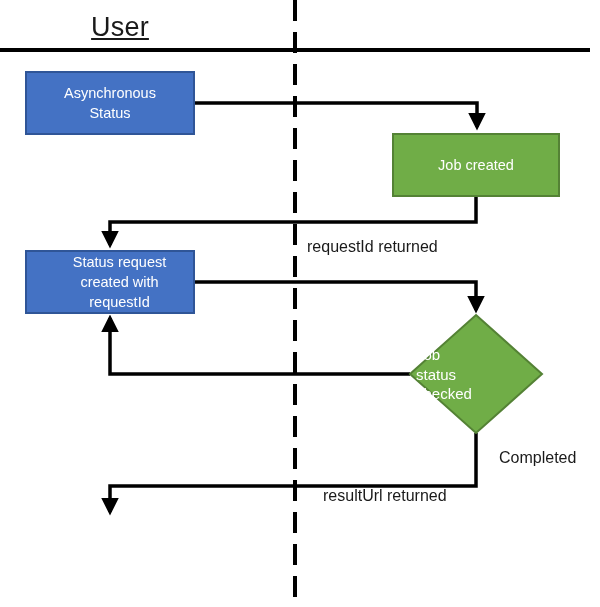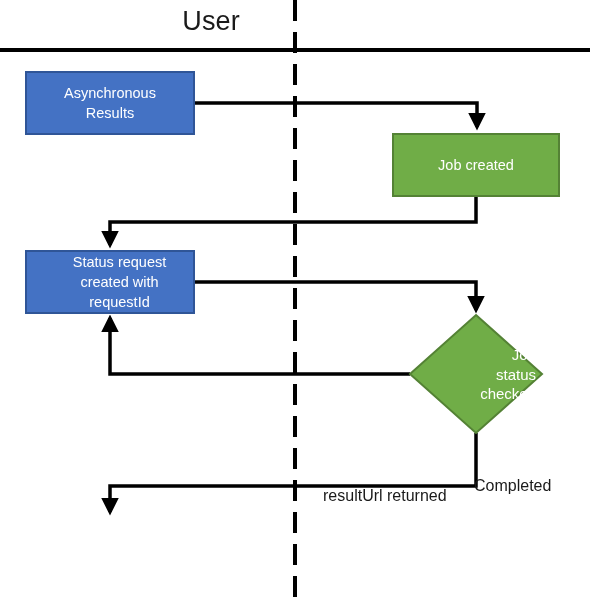--- a/index.html
+++ b/index.html
@@ -3,48 +3,48 @@
 <meta charset="utf-8">
 <style>
   html,body { margin:0; padding:0; background:#ffffff; }
   .canvas {
     position:relative; width:600px; height:607px; background:#ffffff;
     font-family:"Liberation Sans", sans-serif; overflow:hidden;
   }
   .wires { position:absolute; left:0; top:0; width:600px; height:607px; }
   .wires path, .wires line { fill:none; stroke:var(--connector,#000); }
   .lane-header {
-    position:absolute; top:6px; width:240px; text-align:right;
-    font-size:27px; color:var(--label-text,#1a1a1a); letter-spacing:0.2px;
+    position:absolute; top:12px; width:240px; text-align:center;
+    font-size:27px; color:var(--label-text,#1a1a1a); letter-spacing:0.2px;text-decoration:underline;
   }
   .lane-header.left  { left:0px; }
   .lane-header.right { left:335px; }
   .node {
     position:absolute; box-sizing:border-box;
     display:flex; align-items:center; justify-content:center;
     text-align:center; white-space:pre-line;
     color:var(--shape-text,#ffffff); font-size:14.5px; line-height:20px;
   }
   .process-blue  { background:var(--process-fill,#4472C4); border:2px solid var(--process-border,#2F5597); }
   .node-box-1 { left:25px;  top:71px;  width:170px; height:64px; }
   .node-box-2 { left:25px;  top:250px; width:170px; height:64px;padding-left:19px; }
   .node-box-3 { left:25px;  top:517px; width:170px; height:64px; }
   .node-box-green { left:392px; top:133px; width:168px; height:64px;
     background:var(--decision-fill,#70AD47); border:2px solid var(--decision-border,#548235); }
   .diamond-label {
     position:absolute; left:416px; top:345px; width:120px;
-    text-align:right; white-space:pre-line;
+    text-align:left; white-space:pre-line;
     color:var(--shape-text,#ffffff); font-size:15px; line-height:19.5px;
   }
   .edge-label {
     position:absolute; font-size:16px; color:var(--label-text,#1a1a1a); white-space:nowrap;
   }
   .edge-label.request-id { left:307px; top:238px; }
   .edge-label.not-completed { left:305px; top:340px; word-spacing:3px; }
-  .edge-label.completed { left:474px; top:449px;margin-top:28px; }
+  .edge-label.completed { left:499px; top:449px; }
   .edge-label.result-url { left:323px; top:487px; }
 </style>
 </head>
 <body>
 
 <div class="canvas">
 
   <svg class="wires" viewBox="0 0 600 607">
     <defs>
       <marker id="arrow" viewBox="0 0 10 10" refX="8" refY="5" markerWidth="5" markerHeight="5" orient="auto-start-reverse">
@@ -65,25 +65,26 @@
     <path d="M 410 374 H 110 V 318" stroke-width="3.5" marker-end="url(#arrow)"></path>
 
     <path d="M 476 433 V 486 H 110 V 512" stroke-width="3.5" marker-end="url(#arrow)"></path>
 
     <polygon points="476,315 542,374 476,433 410,374" stroke-width="2" style="fill:var(--decision-fill,#70AD47); stroke:var(--decision-border,#548235);"></polygon>
   </svg>
 
   <div class="lane-header left">User</div>
 
   <div class="node process-blue node-box-1">Asynchronous
-Results</div>
+Status</div>
   <div class="node node-box-green">Job created</div>
   <div class="node process-blue node-box-2">Status request
 created with
 requestId</div>
   <div class="diamond-label">Job
 status
 checked</div>
 
+  <div class="edge-label request-id">requestId returned</div>
   <div class="edge-label completed">Completed</div>
   <div class="edge-label result-url">resultUrl returned</div>
 
 </div>
 
 </body></html>

